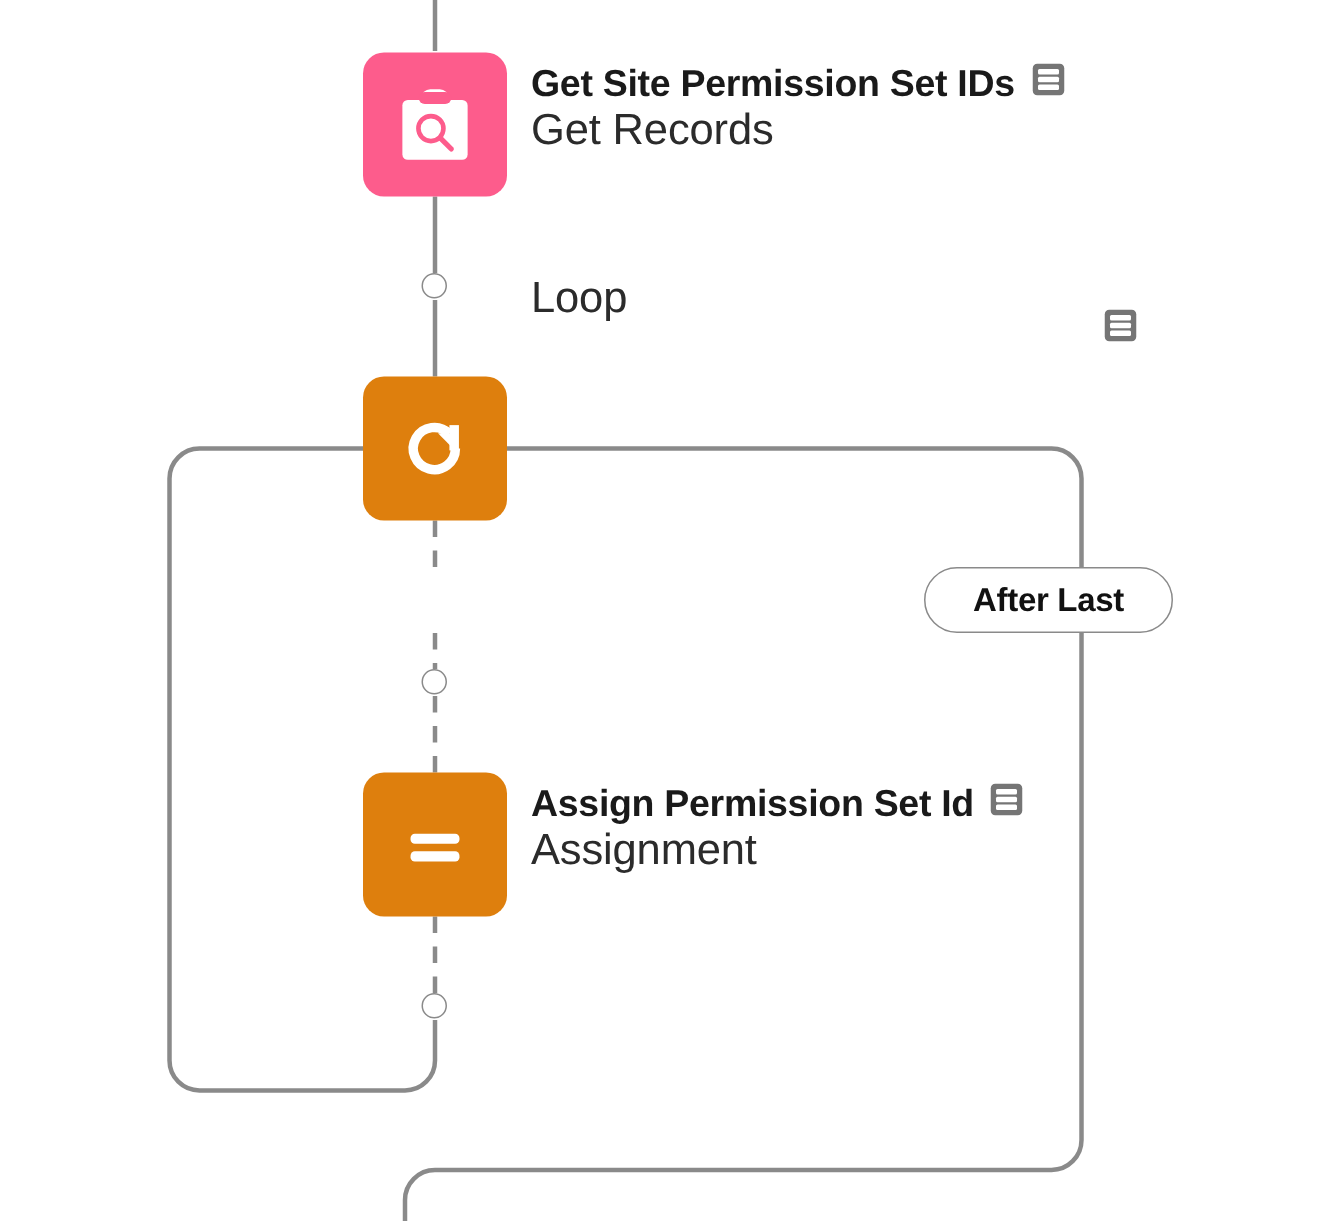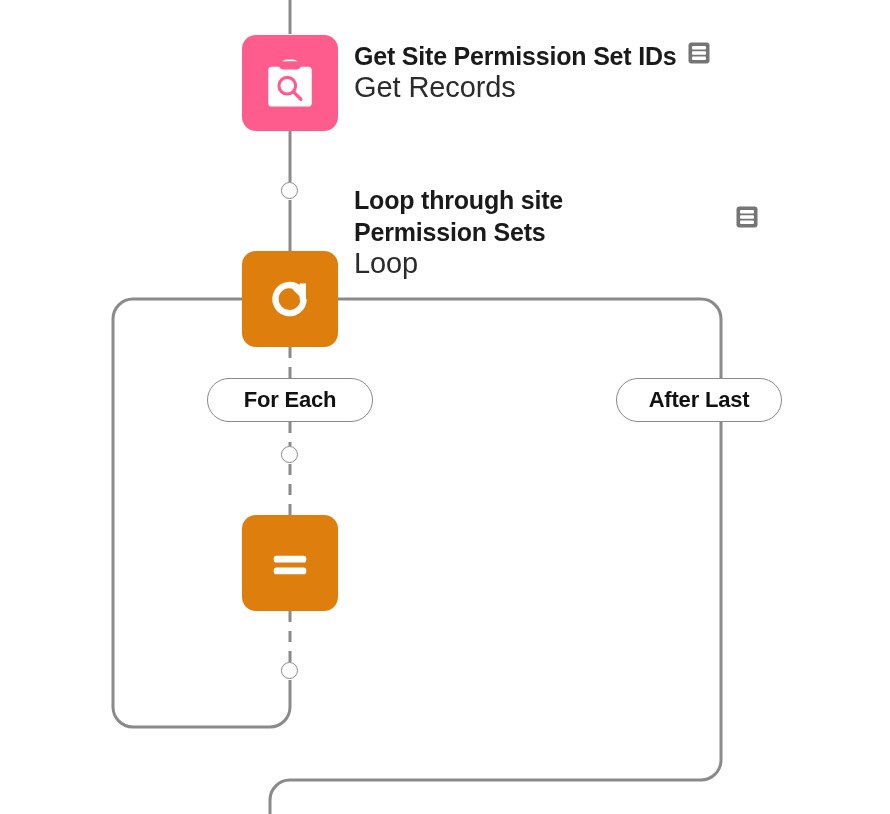--- a/index.html
+++ b/index.html
@@ -166,46 +166,55 @@
   <div class="node-icon" style="left:242px; top:251px; background:#de7f0d;">
     <svg width="58" height="58" viewBox="0 0 64 64">
       <path fill="none" stroke="#ffffff" stroke-width="7" stroke-linecap="butt" d="M47 32a15.5 15.5 0 1 1-4.6-11"></path>
       <path fill="#ffffff" d="M46.6 33.2 L34.2 20.8 L46.6 20.8 Z"></path>
       <rect x="42.6" y="14.8" width="7" height="18.6" fill="#ffffff"></rect>
     </svg>
   </div>
 
   <div class="node-text" style="left:354px; top:184px;">
     <div>
-      <div class="node-title">Loop through site
-Permission Sets</div>
       <div class="node-subtitle">Loop</div>
     </div>
   </div>
 
   <svg class="elem-badge floating" style="left:735px; top:204px;" viewBox="0 0 24 26">
     <rect x="1.5" y="2.5" width="21" height="21" rx="3" fill="#757575"></rect>
     <rect x="5" y="6" width="14" height="3.6" rx="1" fill="#ffffff"></rect>
     <rect x="5" y="11.2" width="14" height="3.6" rx="1" fill="#ffffff"></rect>
     <rect x="5" y="16.4" width="14" height="3.6" rx="1" fill="#ffffff"></rect>
   </svg>
 
-  <div class="branch-pill" style="left:207px; top:378px; width:166px;">
-    <span>For Each</span>
-  </div>
 
   <div class="branch-pill" style="left:616px; top:378px; width:166px;">
     <span>After Last</span>
   </div>
 
   <div class="conn-dot" style="left:281px; top:446px;"></div>
 
   <div class="node-icon" style="left:242px; top:515px; background:#de7f0d;">
     <svg width="58" height="58" viewBox="0 0 64 64">
       <rect x="14" y="24" width="36" height="7.5" rx="3.2" fill="#ffffff"></rect>
       <rect x="14" y="37" width="36" height="7.5" rx="3.2" fill="#ffffff"></rect>
     </svg>
   </div>
 
+  <div class="node-text" style="left:354px; top:520px;">
+    <div>
+      <div class="title-row">
+        <div class="node-title">Assign Permission Set Id</div>
+        <svg class="elem-badge" viewBox="0 0 24 26">
+          <rect x="1.5" y="2.5" width="21" height="21" rx="3" fill="#757575"></rect>
+          <rect x="5" y="6" width="14" height="3.6" rx="1" fill="#ffffff"></rect>
+          <rect x="5" y="11.2" width="14" height="3.6" rx="1" fill="#ffffff"></rect>
+          <rect x="5" y="16.4" width="14" height="3.6" rx="1" fill="#ffffff"></rect>
+        </svg>
+      </div>
+      <div class="node-subtitle">Assignment</div>
+    </div>
+  </div>
 
   <div class="conn-dot" style="left:281px; top:662px;"></div>
 
 </div>
 
 </body></html>

